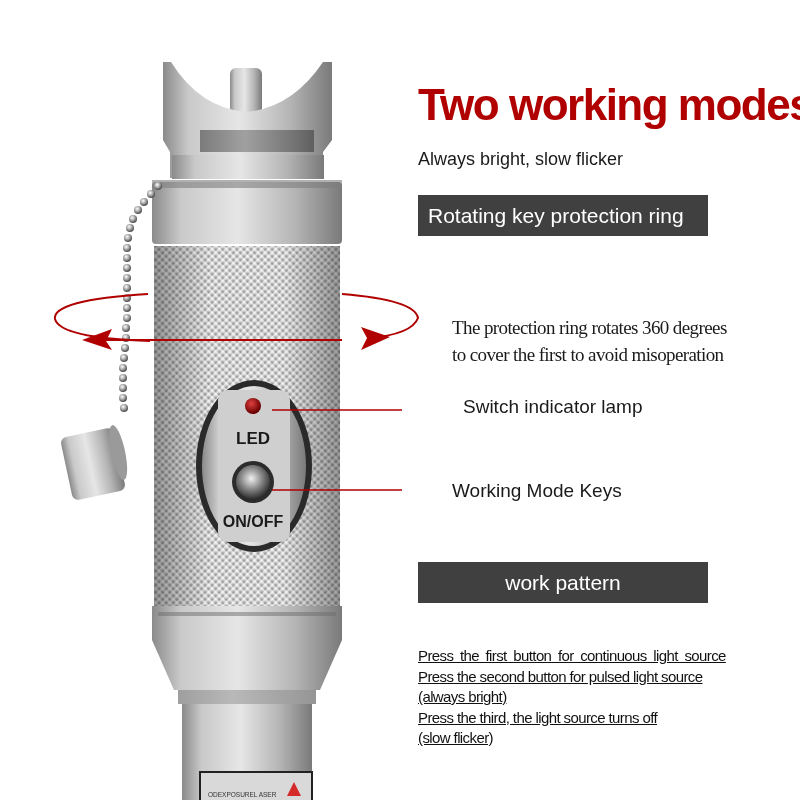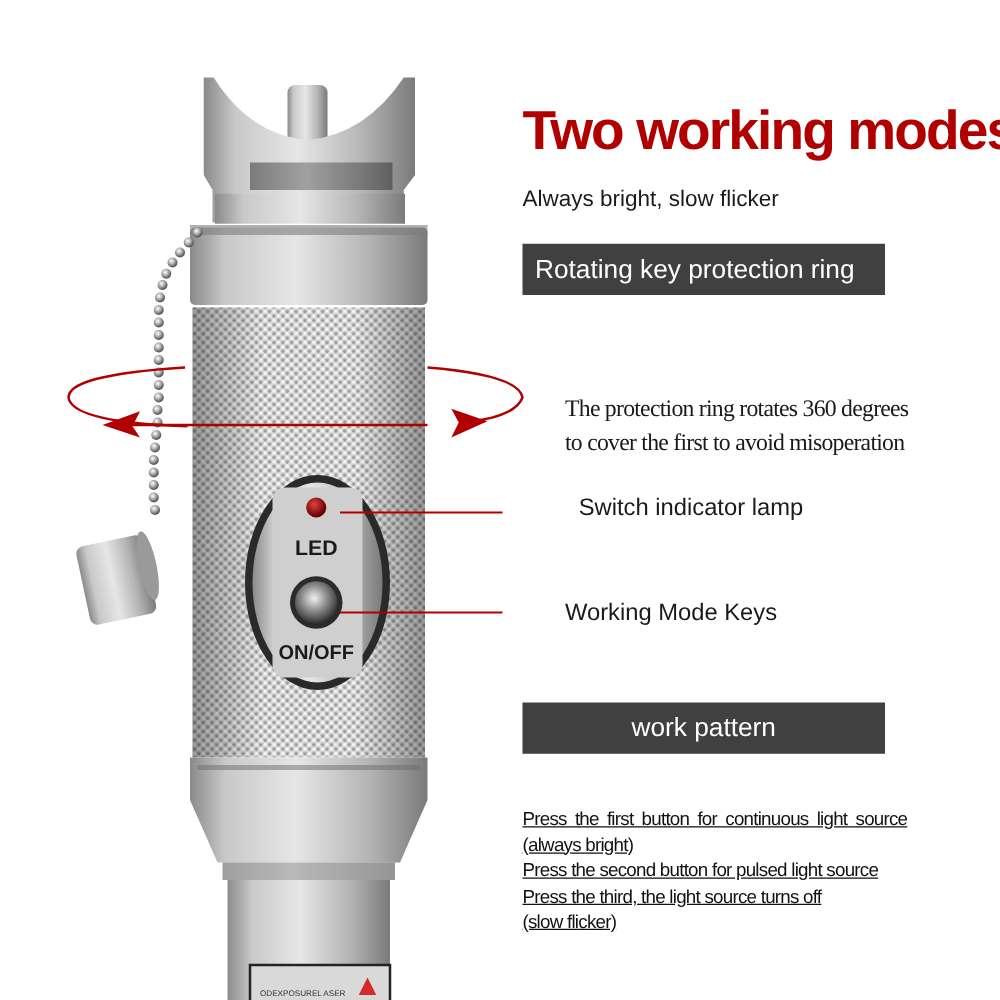--- a/index.html
+++ b/index.html
@@ -155,17 +155,17 @@
 
 <div class="abs label lbl-lamp">Switch indicator lamp</div>
 <div class="abs label lbl-keys">Working Mode Keys</div>
 
 <div class="abs banner banner2">
   <span>work pattern</span>
 </div>
 
 <div class="abs steps">
   <div class="j">Press the first button for continuous light source</div>
+  <div>Press the second button for pulsed light source</div>
   <div>(always bright)</div>
-  <div>Press the second button for pulsed light source</div>
   <div>Press the third, the light source turns off</div>
   <div> (slow flicker)</div>
 </div>
 
 </body></html>

